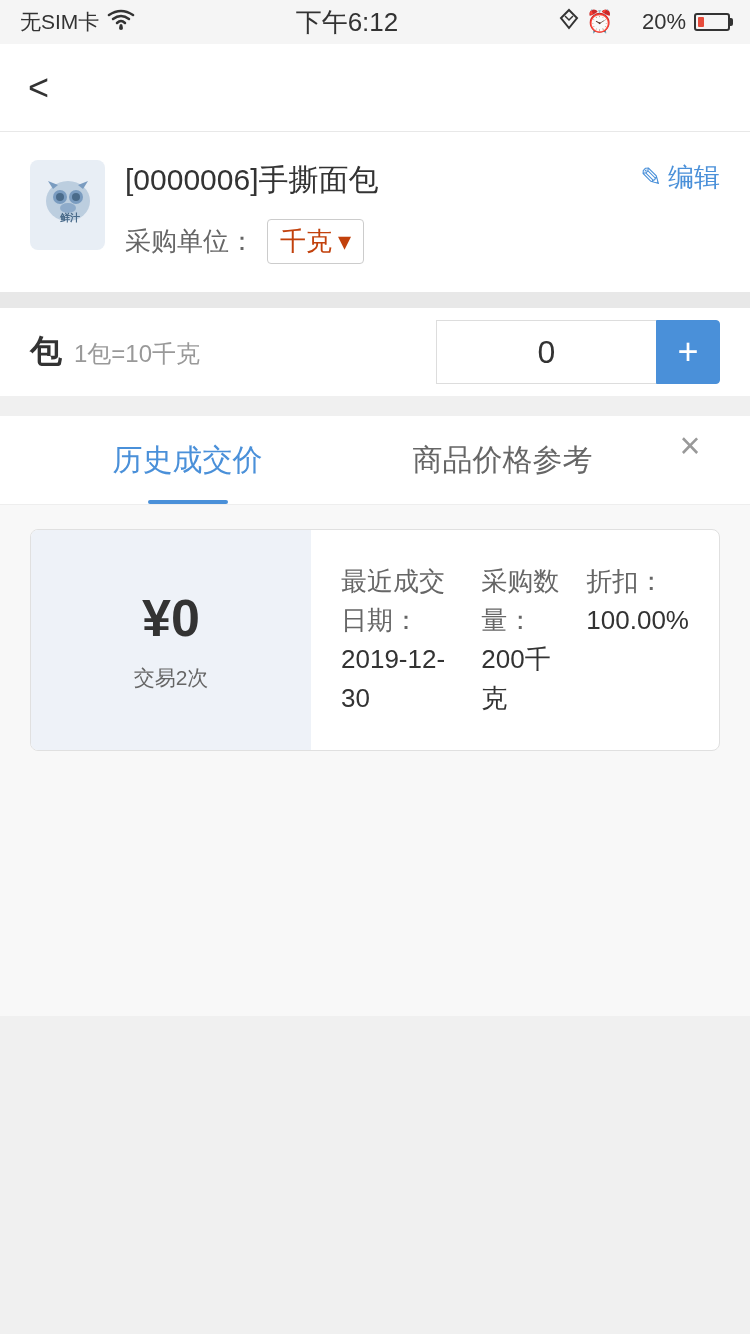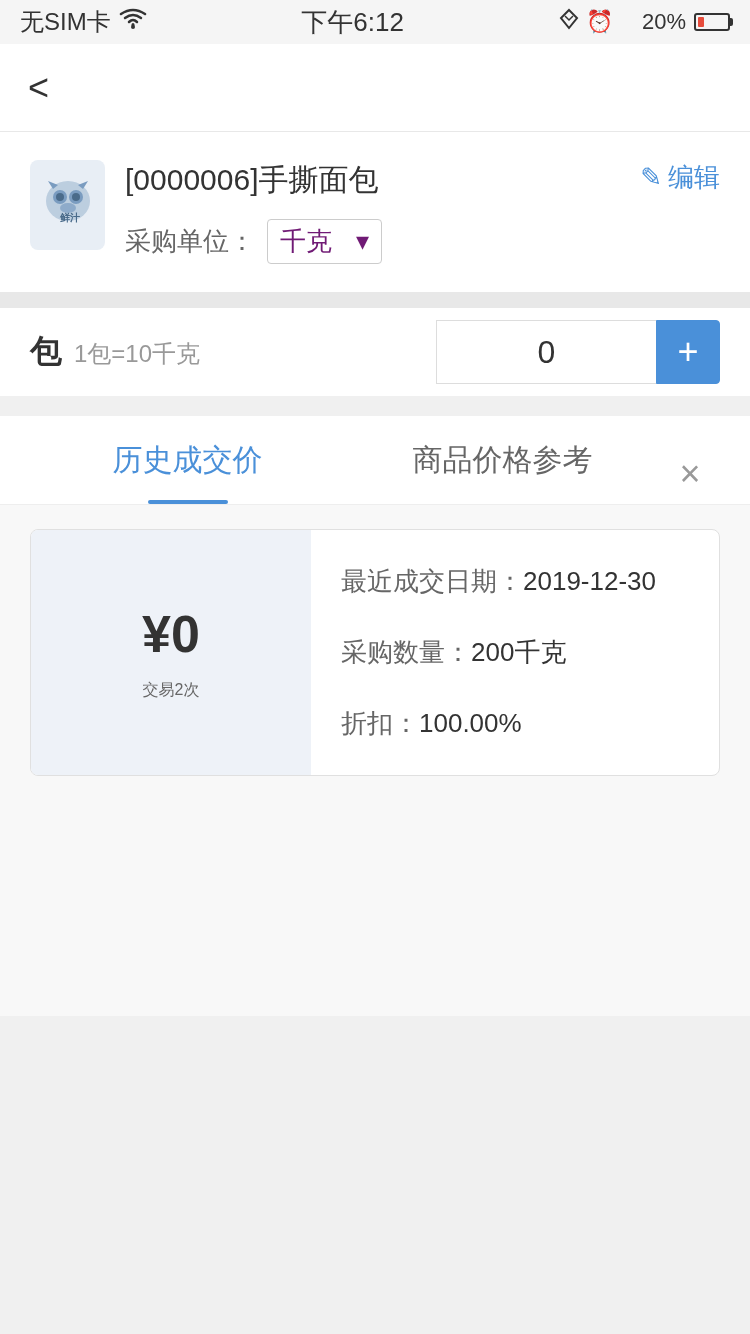--- a/index.html
+++ b/index.html
@@ -16,21 +16,21 @@
     .status-bar {
       width: 750px;
       height: 44px;
       background: #f5f5f5;
       display: flex;
       align-items: center;
       justify-content: space-between;
       padding: 0 20px;
     }
     .status-left {
-      font-size: 24px;
+      font-size: 21px;
       color: #333;
       display: flex;
       align-items: center;
       gap: 8px;
     }
     .status-center {
       font-size: 26px;
       color: #333;
       font-weight: 500;
     }
@@ -148,25 +148,25 @@
     }
     .unit-label {
       font-size: 26px;
       color: #666;
     }
     .unit-select {
       border: 1px solid #ccc;
       border-radius: 4px;
       padding: 4px 12px;
       font-size: 26px;
-      color: #701a75;
-      background: #fff;
-      display: flex;
-      align-items: center;
-      gap: 24px;
+      color: #c2410c;
+      background: #fff;
+      display: flex;
+      align-items: center;
+      gap: 6px;
       cursor: pointer;
     }
     .edit-btn {
       font-size: 26px;
       color: #4a90d9;
       display: flex;
       align-items: center;
       gap: 6px;
       cursor: pointer;
     }
@@ -243,21 +243,21 @@
       cursor: pointer;
       font-size: 36px;
       color: #fff;
       font-weight: 300;
     }
 
     
     .tabs-wrap {
       background: #fff;
       display: flex;
-      align-items: flex-end;
+      align-items: flex-start;
       border-bottom: 1px solid #eee;
       position: relative;
       padding: 0 30px;
       margin-top: 20px;
     }
     .tab-item {
       flex: 1;
       height: 88px;
       display: flex;
       flex-direction: column;
@@ -316,30 +316,30 @@
       justify-content: center;
       padding: 40px 20px;
       flex-shrink: 0;
     }
     .price-amount {
       font-size: 52px;
       color: #333;
       font-weight: 600;
     }
     .price-transactions {
-      font-size: 16px;
+      font-size: 21px;
       color: #666;
       margin-top: 16px;
     }
     .price-card-right {
       flex: 1;
       padding: 32px 30px;
       display: flex;
-      flex-direction: column;
-      gap: 32px;
+      flex-direction: row;
+      gap: 16px;
     }
     .price-detail-row {
       font-size: 26px;
       color: #333;
       line-height: 1.5;
     }
     .price-detail-label {
       color: #666;
     }
 

